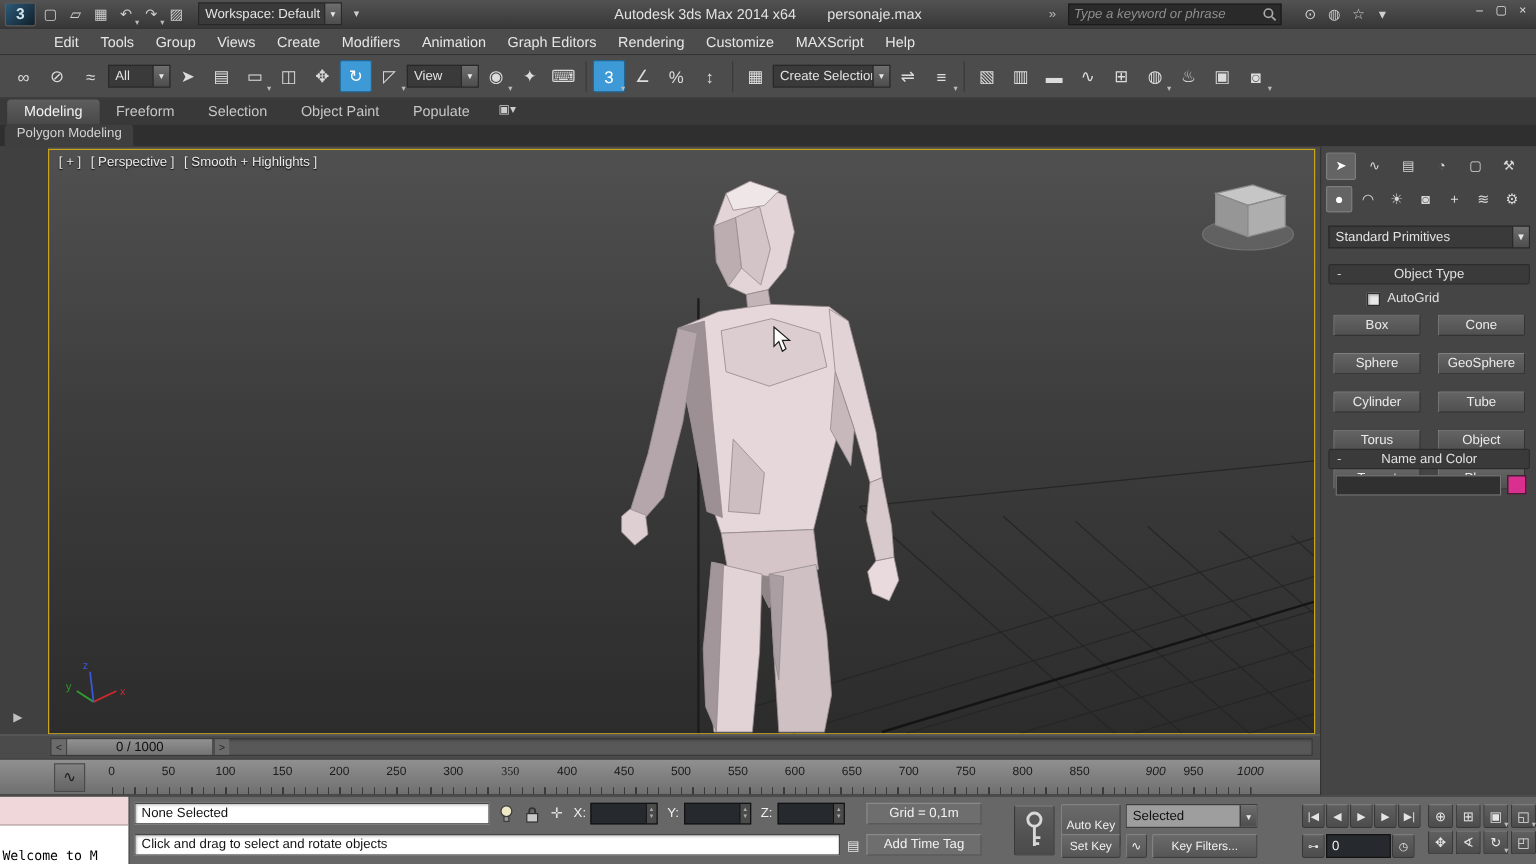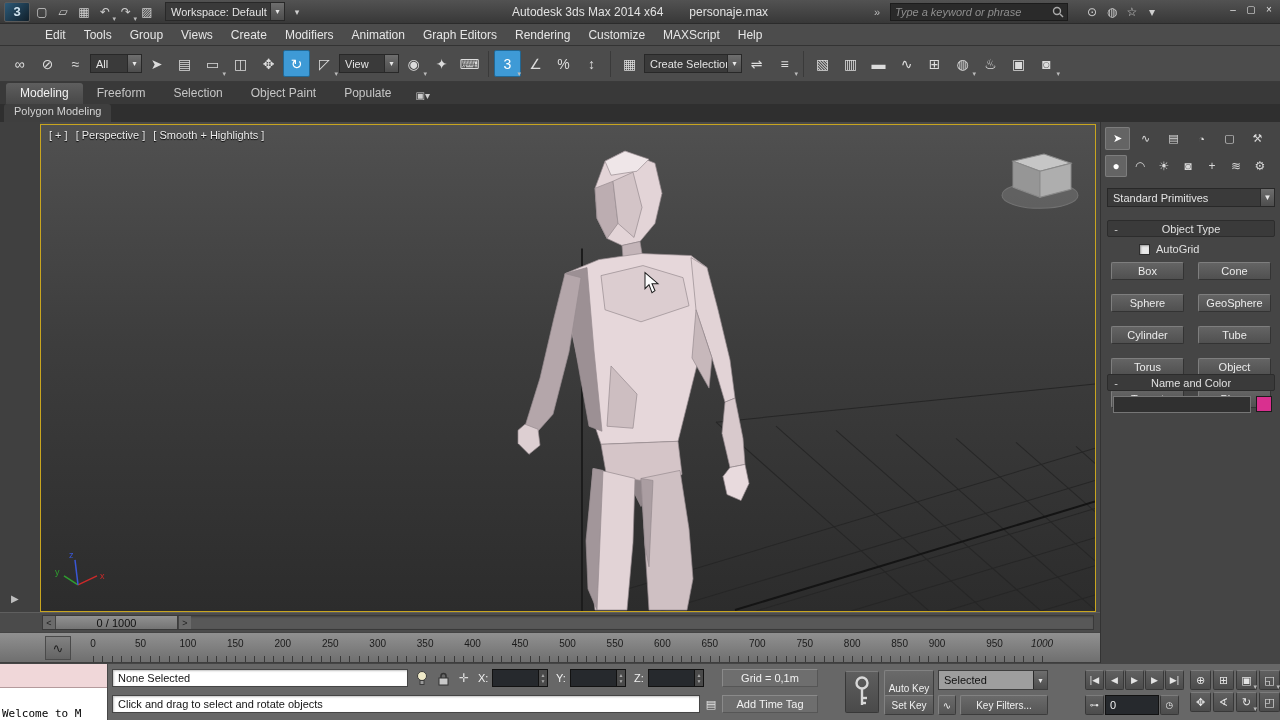--- a/index.html
+++ b/index.html
@@ -25,21 +25,21 @@
 .wbtn{width:16px;height:14px;display:flex;align-items:center;justify-content:center;color:#e0e0e0;font-size:10px;border-radius:2px;}
 
 .menubar{position:absolute;left:0;top:24px;width:1280px;height:22px;background:#4c4c4c;border-bottom:1px solid #333;display:flex;align-items:center;padding-left:36px;}
 .menuitem{padding:0 9px;line-height:22px;font-size:12px;color:#e6e6e6;}
 
 .maintoolbar{position:absolute;left:0;top:46px;width:1280px;height:36px;background:#4c4c4c;border-bottom:1px solid #3a3a3a;display:flex;align-items:center;padding-left:6px;gap:1px;}
 .tbtn{position:relative;width:27px;height:27px;display:flex;align-items:center;justify-content:center;color:#dcdcdc;font-size:14px;border-radius:2px;border:1px solid transparent;}
 .tbtn.active{background:#3e9ad6;border-color:#226793;color:#fff;}
 .tsep{width:1px;height:26px;background:#3a3a3a;margin:0 4px;}
 
-.ribbon{position:absolute;left:0;top:82px;width:1280px;height:22px;background:#393939;display:flex;align-items:flex-end;padding-left:6px;}
+.ribbon{position:absolute;left:0;top:82px;width:1280px;height:22px;background:#393939;display:flex;padding-left:6px;}
 .rtab{padding:3px 14px 4px;color:#c6c6c6;font-size:12px;}
 .rtab.active{background:linear-gradient(#5e5e5e,#484848);color:#f2f2f2;border-radius:3px 3px 0 0;}
 .rcfg{display:flex;align-items:center;margin-left:10px;margin-bottom:3px;color:#ccc;font-size:10px;gap:2px;}
 .ribbonsub{position:absolute;left:0;top:104px;width:1280px;height:18px;background:#2f2f2f;display:flex;}
 .polytab{margin-left:4px;padding:1px 10px 2px;background:#3f3f3f;color:#d2d2d2;font-size:11px;border-radius:3px 3px 0 0;}
 
 .leftstrip{position:absolute;left:0;top:122px;width:40px;height:490px;background:#404040;}
 .expander{position:absolute;left:11px;bottom:8px;color:#bfbfbf;font-size:10px;}
 .viewport{position:absolute;left:40px;top:124px;width:1056px;height:488px;border:1px solid #c8a51f;background:linear-gradient(#505050,#3d3d3d 45%,#2c2c2c);}
 .viewport svg{position:absolute;left:0;top:0;width:100%;height:100%;}
@@ -470,32 +470,32 @@
   <div class="rulerrow" id="rulerrow">
     <div class="mcebtn">∿</div>
     <div class="tickmarks"></div>
   <span class="tick" style="left: 93px;">0</span>
       <span class="tick" style="left: 140.45px;">50</span>
       <span class="tick" style="left: 187.9px;">100</span>
       <span class="tick" style="left: 235.35px;">150</span>
       <span class="tick" style="left: 282.8px;">200</span>
       <span class="tick" style="left: 330.25px;">250</span>
       <span class="tick" style="left: 377.7px;">300</span>
-      <span class="tick" style="left: 425.15px;">350</span>
+      <span class="tick" style="left: 425.15px; font-family: Liberation Serif, serif;">350</span>
       <span class="tick" style="left: 472.6px;">400</span>
       <span class="tick" style="left: 520.05px;">450</span>
       <span class="tick" style="left: 567.5px;">500</span>
       <span class="tick" style="left: 614.95px;">550</span>
       <span class="tick" style="left: 662.4px;">600</span>
       <span class="tick" style="left: 709.85px;">650</span>
       <span class="tick" style="left: 757.3px;">700</span>
       <span class="tick" style="left: 804.75px;">750</span>
       <span class="tick" style="left: 852.2px;">800</span>
       <span class="tick" style="left: 899.65px;">850</span>
-      <span class="tick" style="left: 937px;">900</span>
+      <span class="tick" style="left: 963px; font-style: italic;">900</span>
       <span class="tick" style="left: 994.55px;">950</span>
       <span class="tick" style="left: 1042px; font-style: italic;">1000</span>
     </div>
 
   <div class="statusbar">
     <div class="listener">
       <div class="macrorec"></div>
       <div class="listenwin">Welcome to M</div>
     </div>
 

